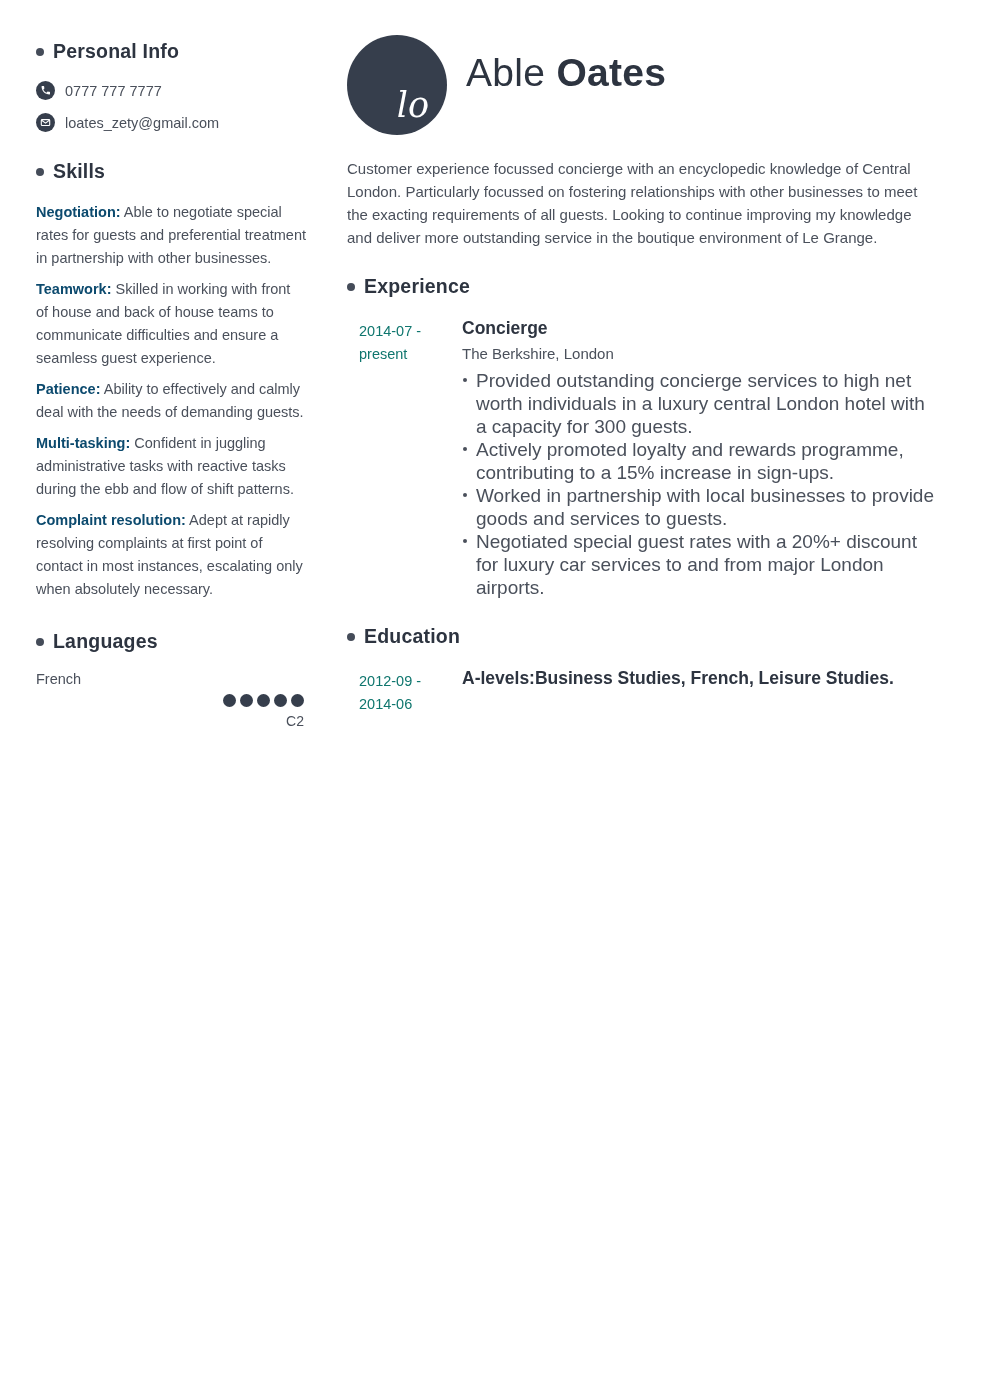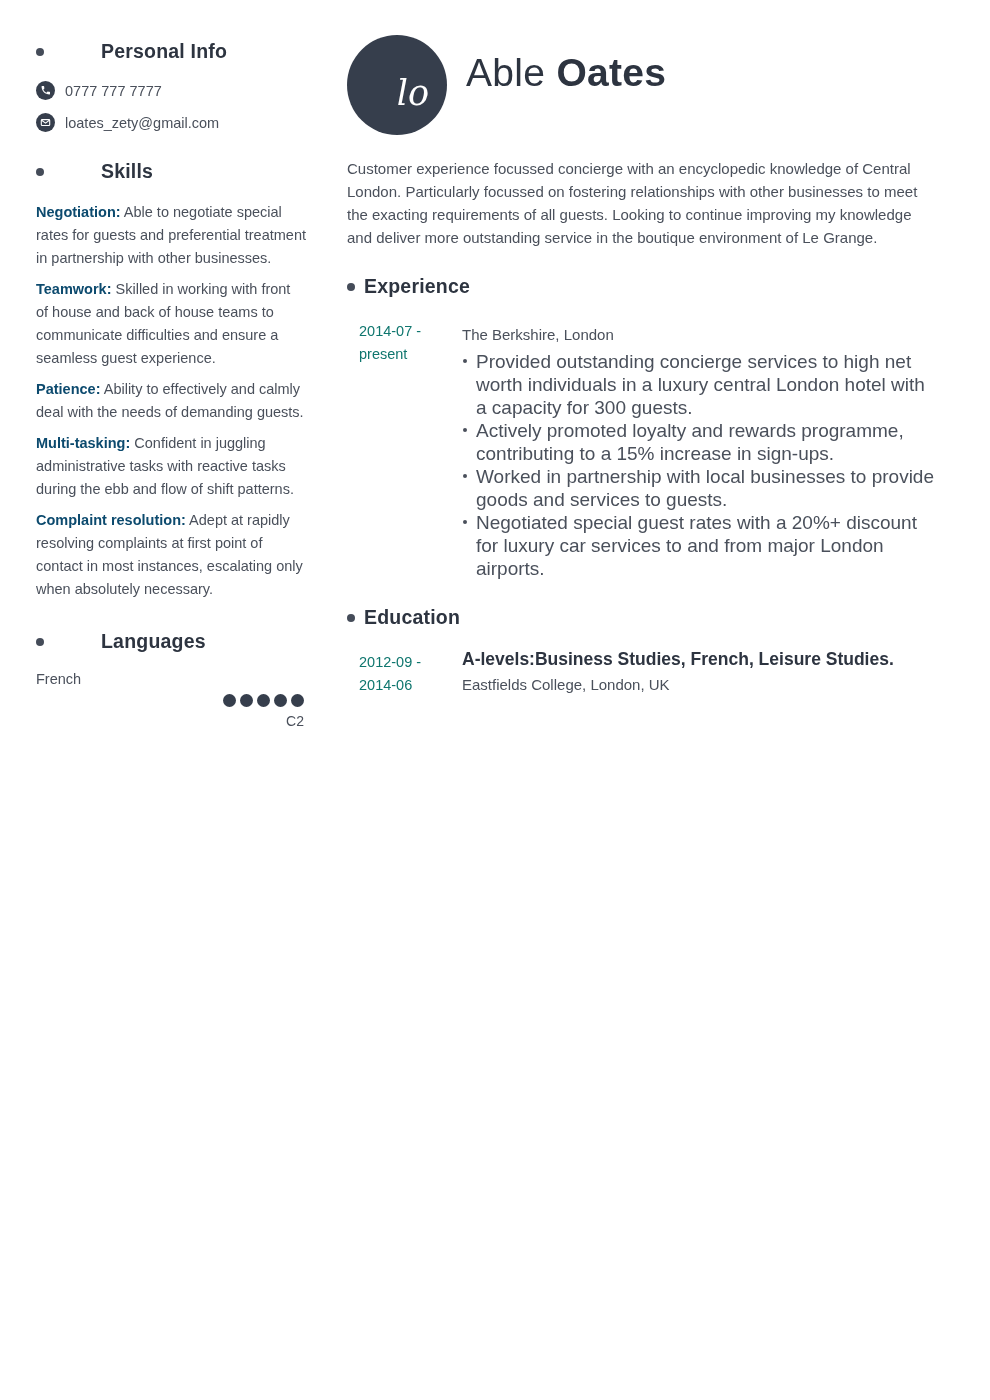--- a/index.html
+++ b/index.html
@@ -18,21 +18,21 @@
 
   .sec-h {
     display: flex; align-items: center;
     font-weight: 700; color: #2d3440;
     font-size: 19.5px; letter-spacing: 0.2px;
   }
   .sec-h .dot {
     width: 8px; height: 8px; border-radius: 50%;
     background: #454c59; margin-right: 9px; flex-shrink: 0;
   }
-  .sidebar .sec-h { margin-bottom: 18px; gap: 48px; }
+  .sidebar .sec-h { margin-bottom: 18px; }
 
   .contact-row {
     display: flex; align-items: center;
     margin: 0 0 13px 0; font-size: 14.5px; color: #4a505b;
   }
   .cicon { width: 19px; height: 19px; margin-right: 10px; flex-shrink: 0; display: inline-flex; }
   .cicon svg { width: 19px; height: 19px; }
 
   .skills-block { margin-top: 28px; }
   .skill { font-size: 14.5px; line-height: 23px; margin-bottom: 8px; color: #4a505b; }
@@ -51,21 +51,21 @@
   
   .main { flex: 1; padding: 35px 50px 0 36px; }
 
   .header-row { display: flex; align-items: flex-start; }
   .avatar {
     width: 100px; height: 100px; border-radius: 50%;
     background: #363e4c; flex-shrink: 0;
     position: relative;
   }
   .initials {
-    position: absolute; right: 18px; bottom: 24px;
+    position: absolute; right: 18px; bottom: 12px;
     font-family: "DejaVu Serif", serif; font-style: italic;
     font-size: 35px; color: #ffffff; line-height: 1;
   }
   .name {
     margin-left: 19px; margin-top: 16px;
     font-size: 39px; font-weight: 400; color: #2d3440;
     letter-spacing: 0.3px;
   }
   .name .last { font-weight: 700; }
 
@@ -170,20 +170,21 @@
       <span class="dot"></span>
       <span>Experience</span>
     </h2>
 
     <div class="entry">
       <div class="dates">
         <div>2014-07 -</div>
         <div>present</div>
       </div>
       <div class="entry-body">
+        <h3 class="job-title">Concierge</h3>
         <div class="company">The Berkshire, London</div>
         <ul class="bullets">
           <li>Provided outstanding concierge services to high net worth individuals in a luxury central London hotel with a capacity for 300 guests.</li>
           <li>Actively promoted loyalty and rewards programme, contributing to a 15% increase in sign-ups.</li>
           <li>Worked in partnership with local businesses to provide goods and services to guests.</li>
           <li>Negotiated special guest rates with a 20%+ discount for luxury car services to and from major London airports.</li>
         </ul>
       </div>
     </div>
 
@@ -192,18 +193,17 @@
       <span>Education</span>
     </h2>
 
     <div class="entry">
       <div class="dates">
         <div>2012-09 -</div>
         <div>2014-06</div>
       </div>
       <div class="entry-body">
         <h3 class="job-title">A-levels:Business Studies, French, Leisure Studies.</h3>
-        <div class="company">Eastfields College, London, UK</div>
       </div>
     </div>
 
   </main>
 </div>
 
 </body></html>

